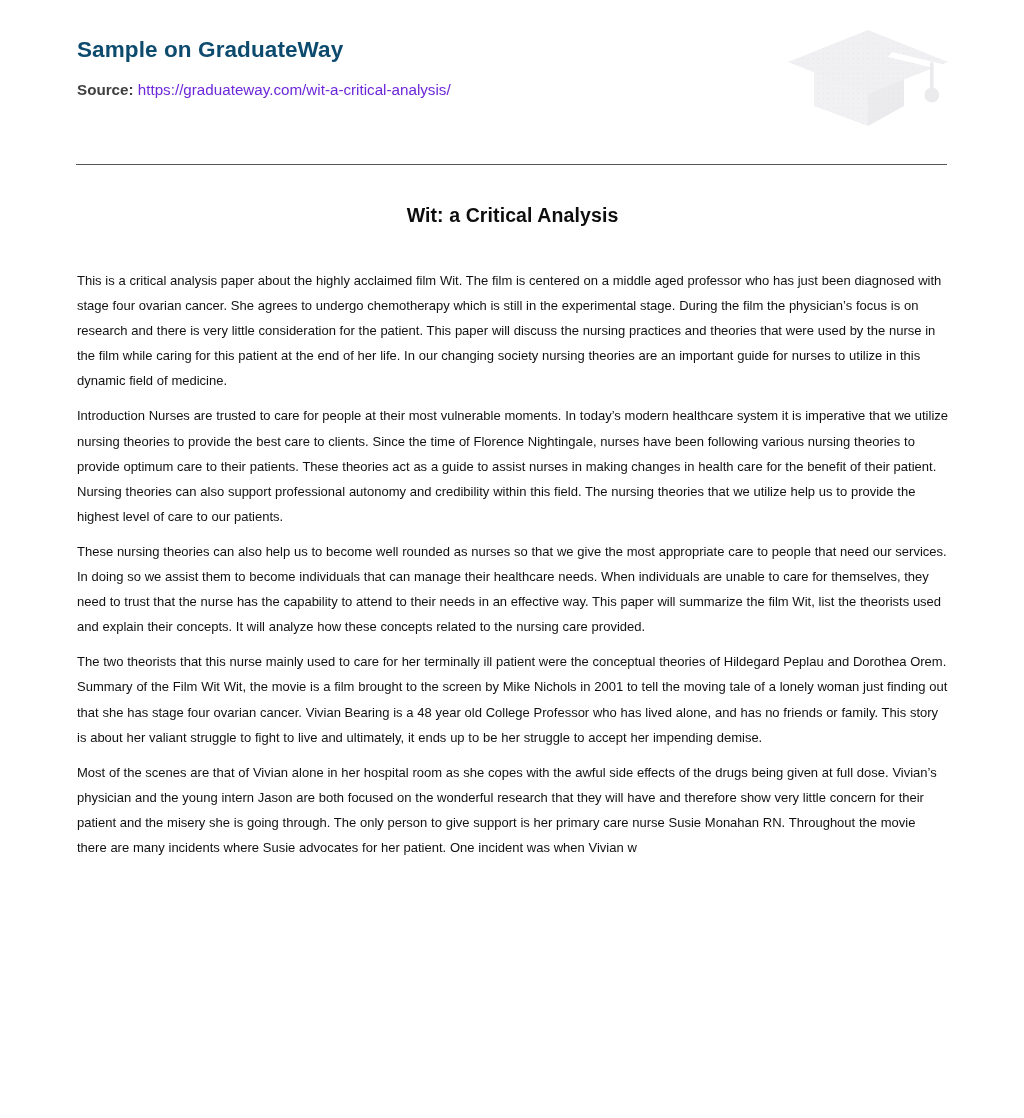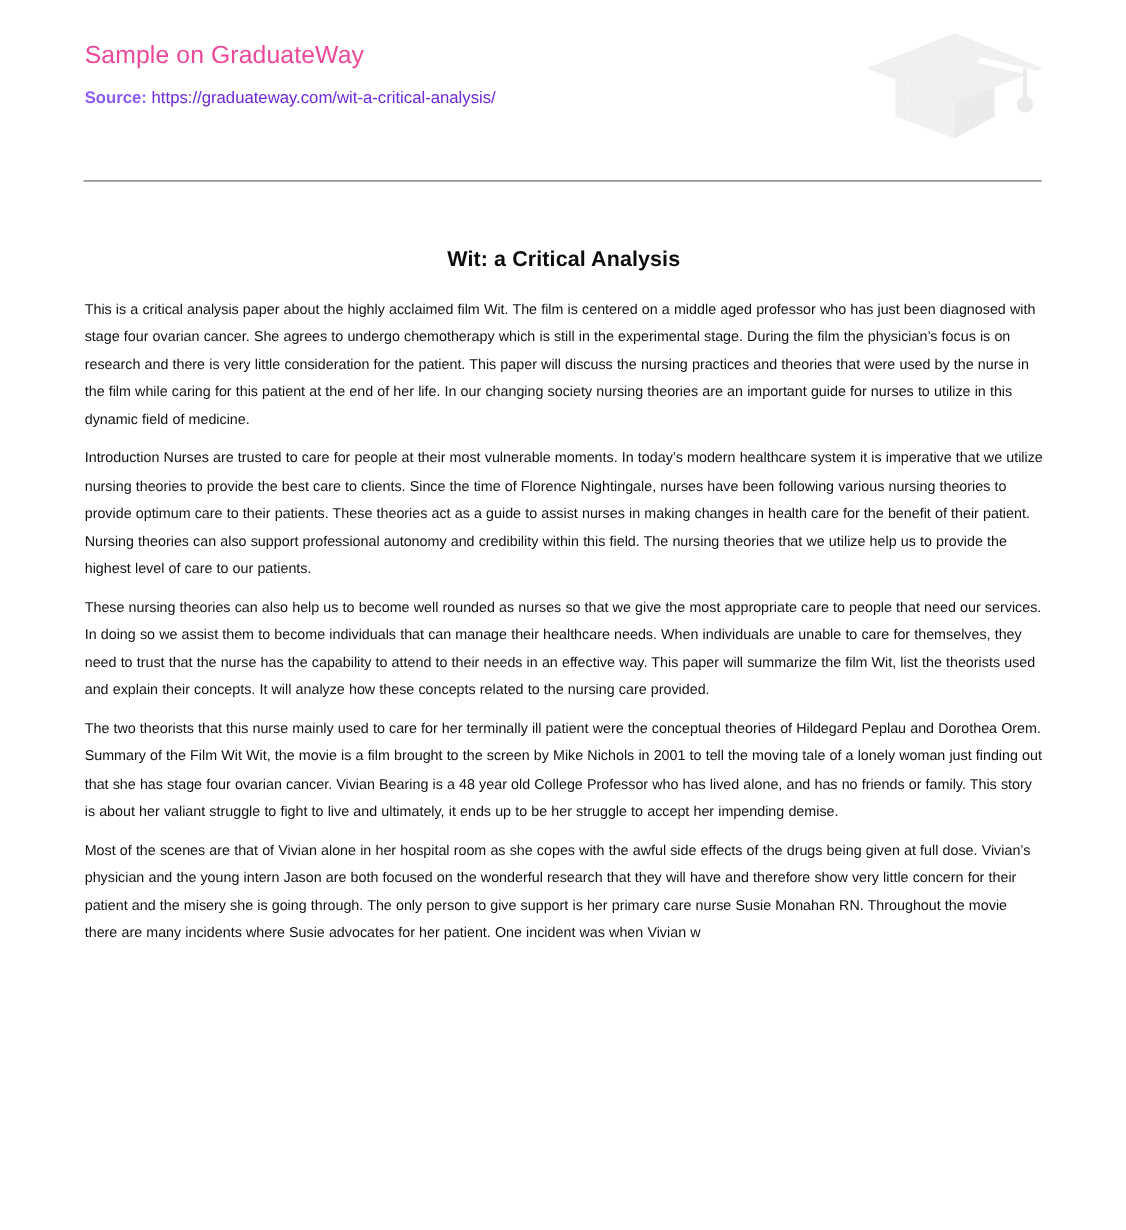--- a/index.html
+++ b/index.html
@@ -25,35 +25,35 @@
   
   .site-header {
     position: absolute;
     left: 77px;
     top: 36px;
     width: 700px;
   }
   .brand-title {
     font-size: 22.5px;
     line-height: 28px;
-    color: #ec4899;
-    font-weight: 400;
+    color: #0c4a6e;
+    font-weight: 700;
     letter-spacing: 0.1px;
     white-space: nowrap;
   }
   .source-line {
     margin-top: 16px;
     font-size: 15.2px;
     line-height: 20px;
     color: #3c3c3c;
     white-space: nowrap;
   }
   .source-label {
     font-weight: 700;
-    color: #8b5cf6;
+    color: #404040;
   }
   .source-url {
     font-weight: 400;
     color: #6d28d9;
   }
 
   
   .cap-logo {
     position: absolute;
     left: 782px;
@@ -71,21 +71,21 @@
     width: 871px;
     height: 0;
     border: 0;
     border-top: 1.3px solid #56565a;
   }
 
   
   .doc-title {
     position: absolute;
     left: 77px;
-    top: 210px;
+    top: 189px;
     width: 871px;
     text-align: center;
     font-size: 19.5px;
     line-height: 26px;
     font-weight: 700;
     color: #0d0d0d;
     letter-spacing: 0.1px;
   }
 
   

